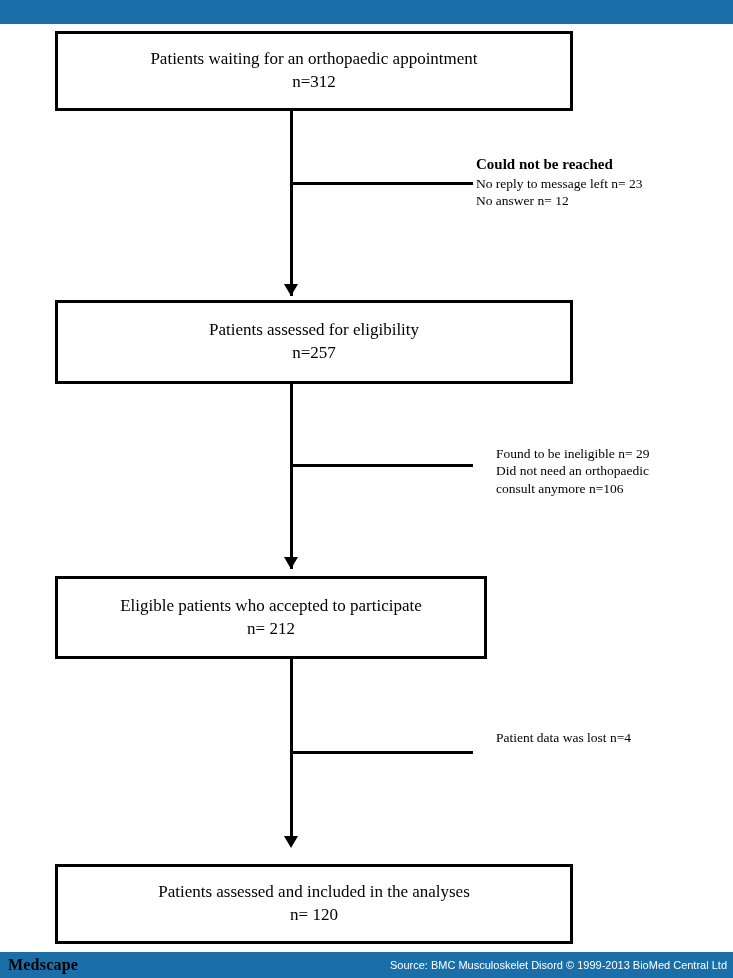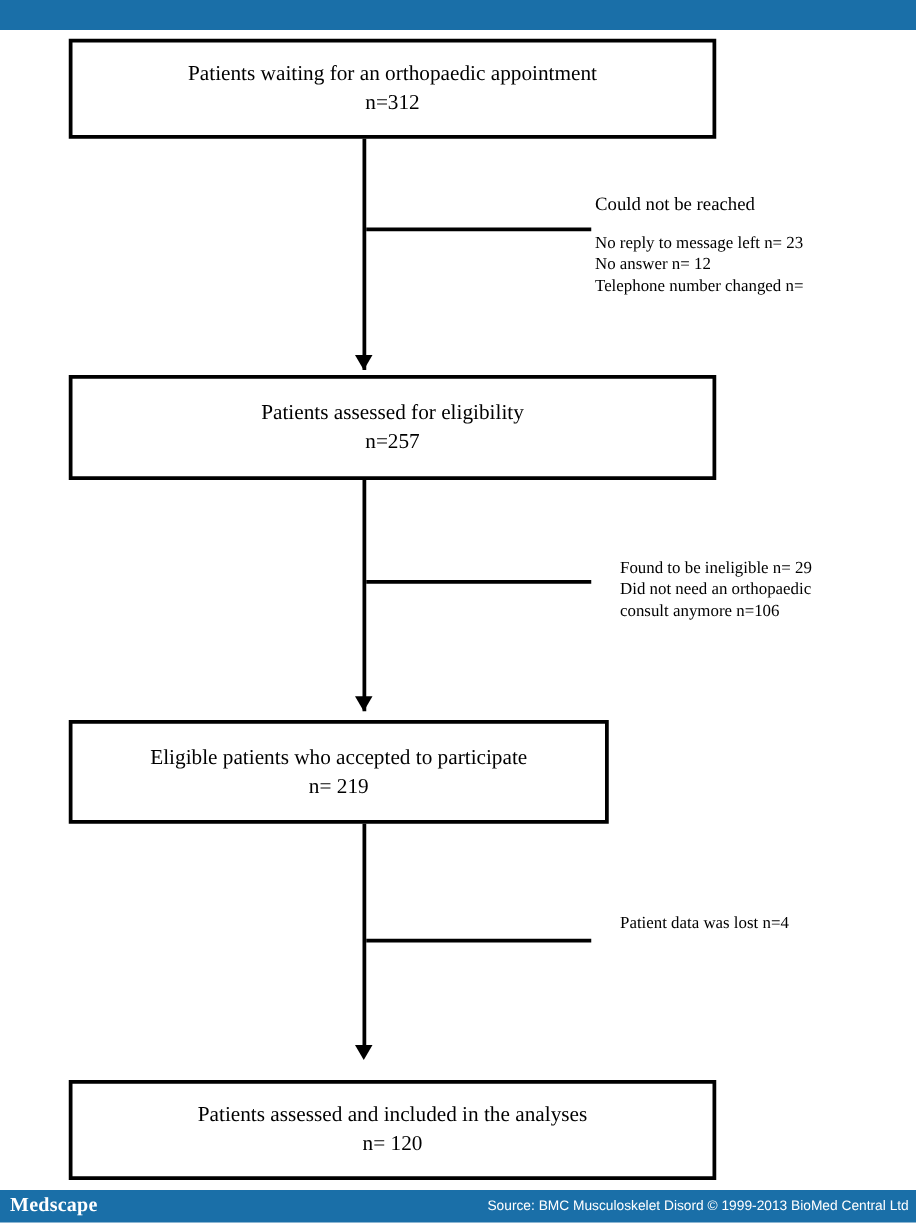--- a/index.html
+++ b/index.html
@@ -31,21 +31,21 @@
     background: #1a6fa8;
     color: #ffffff;
   }
   .brand {
     position: absolute;
     left: 8px;
     top: 4px;
     font-family: "Liberation Serif", serif;
     font-size: 16px;
     font-weight: bold;
-    color: #ffffff;
+    color: #000000;
     letter-spacing: 0.2px;
   }
   .source {
     position: absolute;
     right: 6px;
     top: 7px;
     font-family: "Liberation Sans", sans-serif;
     font-size: 11px;
     color: #ffffff;
     white-space: nowrap;
@@ -94,24 +94,24 @@
     border-top: 12px solid #000000;
   }
   .sidebox {
     position: absolute;
     font-size: 13.5px;
     line-height: 1.28;
     color: #000000;
     text-align: left;
   }
   .sidebox .hdr {
-    font-weight: normal;
+    font-weight: bold;
     font-size: 15px;
     display: block;
-    margin-bottom: 11px;
+    margin-bottom: 1px;
   }
   .sidebox .ln {
     display: block;
   }
 </style>
 </head>
 <body>
 
 <div class="top-bar"></div>
 
@@ -123,41 +123,40 @@
   </div>
 
   <div class="vline" style="left:290px; top:87px; height:185px;"></div>
   <div class="arrow-down" style="left:284px; top:260px;"></div>
 
   <div class="hline" style="left:293px; top:158px; width:180px;"></div>
   <div class="sidebox" style="left:476px; top:131px; width:210px;">
     <span class="hdr">Could not be reached</span>
     <span class="ln">No reply to message left n= 23</span>
     <span class="ln">No answer n= 12</span>
-    <span class="ln">Telephone number changed n=</span>
   </div>
 
   <div class="node" style="left:55px; top:276px; width:518px; height:84px;">
     <span>Patients assessed for eligibility</span>
     <span class="line2">n=257</span>
   </div>
 
   <div class="vline" style="left:290px; top:360px; height:185px;"></div>
   <div class="arrow-down" style="left:284px; top:533px;"></div>
 
   <div class="hline" style="left:293px; top:440px; width:180px;"></div>
   <div class="sidebox" style="left:496px; top:421px; width:200px;">
     <span class="ln">Found to be ineligible n= 29</span>
     <span class="ln">Did not need an orthopaedic</span>
     <span class="ln">consult anymore n=106</span>
   </div>
 
   <div class="node" style="left:55px; top:552px; width:432px; height:83px;">
     <span>Eligible patients who accepted to participate</span>
-    <span class="line2">n= 219</span>
+    <span class="line2">n= 212</span>
   </div>
 
   <div class="vline" style="left:290px; top:635px; height:180px;"></div>
   <div class="arrow-down" style="left:284px; top:812px;"></div>
 
   <div class="hline" style="left:293px; top:727px; width:180px;"></div>
   <div class="sidebox" style="left:496px; top:705px; width:200px;">
     <span class="ln">Patient data was lost  n=4</span>
   </div>
 

